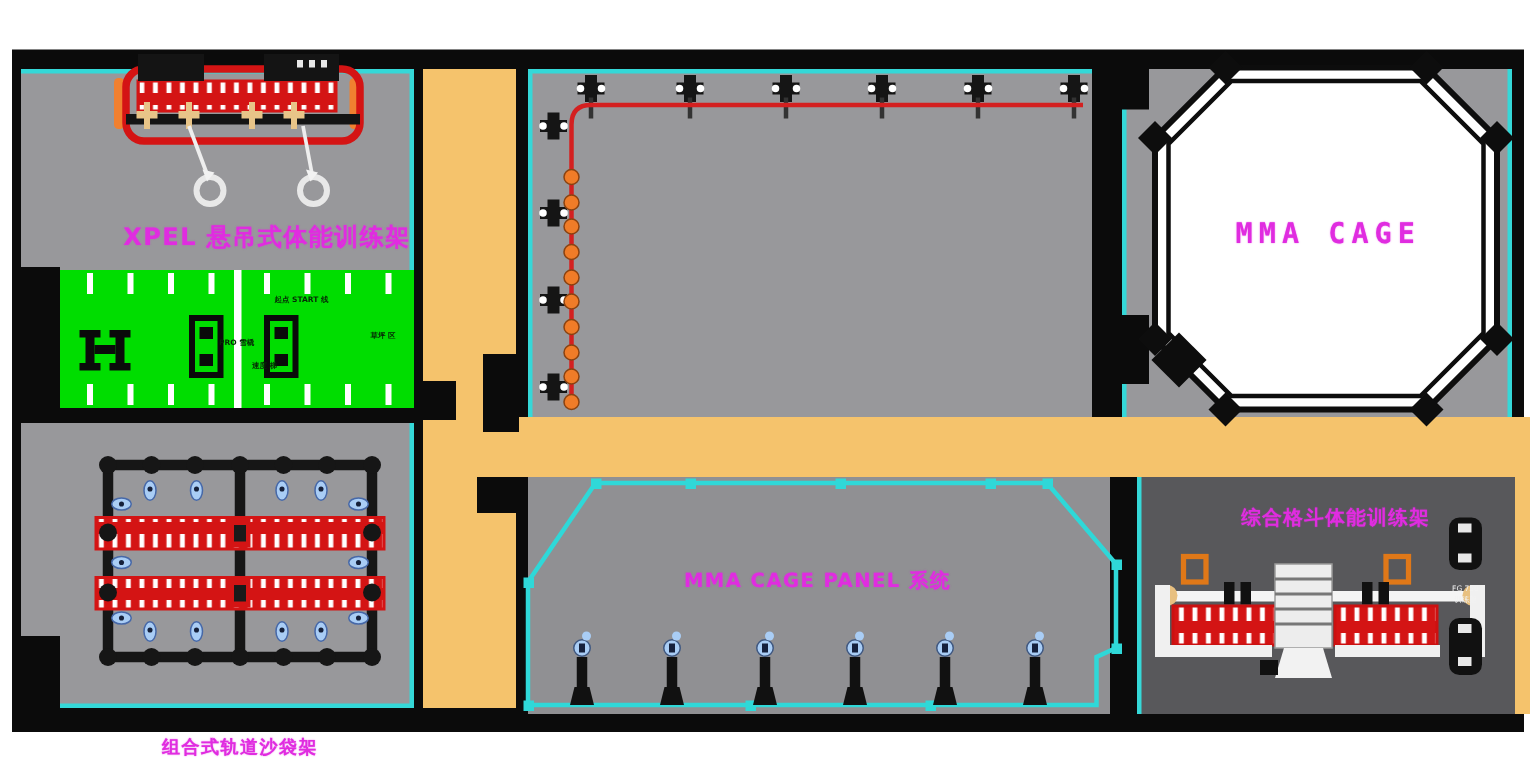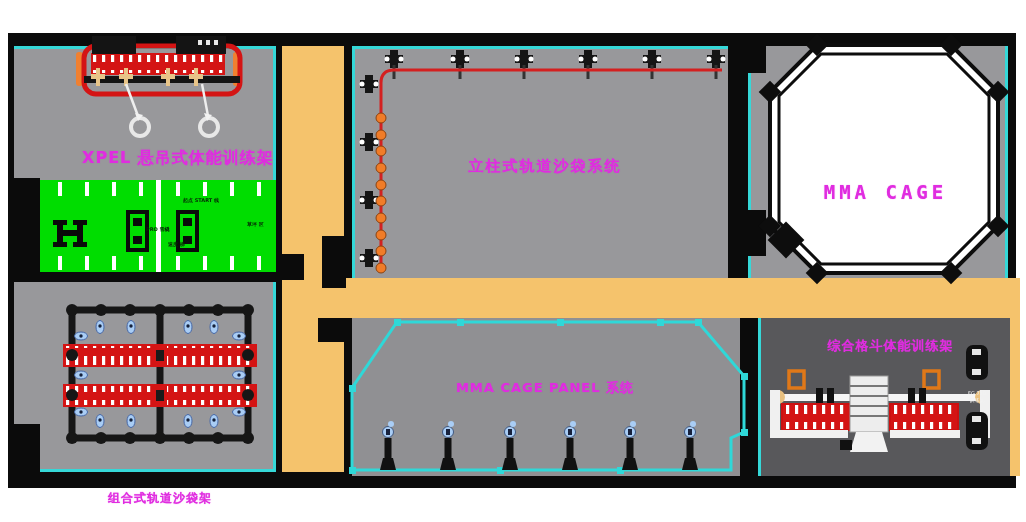--- a/index.html
+++ b/index.html
@@ -31,21 +31,21 @@
   #wb-mma-2{left:748px;top:210px;width:18px;height:46px;}
   #wb-bl{left:14px;top:424px;width:26px;height:48px;}
   #wb-left-green{left:8px;top:178px;width:32px;height:94px;}
   
   #shape-layer{left:0;top:0;width:1026px;height:522px;}
   
   .zone-label{position:absolute;color:#e02ce0;font-weight:bold;text-align:center;
               text-shadow:0 0 1px rgba(224,44,224,.7);line-height:1.1;}
   #label-suspension{left:80px;top:149px;width:196px;font-size:16px;letter-spacing:1px;}
   #label-railsys{left:425px;top:158px;width:240px;font-size:15px;letter-spacing:2px;}
-  #label-mma{left:798px;top:146px;width:175px;font-size:19px;letter-spacing:4px;font-family:"DejaVu Sans Mono",monospace;margin-top:36px;}
+  #label-mma{left:798px;top:146px;width:175px;font-size:19px;letter-spacing:4px;font-family:"DejaVu Sans Mono",monospace;}
   #label-combo{left:72px;top:447px;width:176px;font-size:12px;letter-spacing:1px;margin-top:45px;}
   #label-panel{left:425px;top:381px;width:240px;font-size:13px;letter-spacing:1px;}
   #label-rig{left:798px;top:339px;width:185px;font-size:13px;letter-spacing:1px;}
   
   .tiny-note{position:absolute;color:#062806;font-size:5px;line-height:1.2;font-weight:bold;}
   #note-start{left:183px;top:197px;width:48px;}
   #note-sled{left:146px;top:226px;width:30px;}
   #note-speed{left:168px;top:241px;width:28px;}
   #note-edge{left:247px;top:221px;width:28px;}
   
@@ -415,21 +415,20 @@
         <rect x="972" y="349" width="9" height="6" fill="#e8e8e8"></rect>
           <rect x="972" y="369" width="9" height="6" fill="#e8e8e8"></rect>
         <rect x="966" y="412" width="22" height="38" rx="7" fill="#111"></rect>
         <rect x="972" y="416" width="9" height="6" fill="#e8e8e8"></rect>
           <rect x="972" y="438" width="9" height="6" fill="#e8e8e8"></rect>
       </g>
     </g>
   </svg>
 
   <div class="zone-label" id="label-suspension">XPEL 悬吊式体能训练架</div>
-  <div class="zone-label" id="label-railsys">立柱式轨道沙袋系统</div>
   <div class="zone-label" id="label-mma">MMA CAGE</div>
   <div class="zone-label" id="label-combo">组合式轨道沙袋架</div>
   <div class="zone-label" id="label-rig">综合格斗体能训练架</div>
   <div class="zone-label" id="label-panel">MMA CAGE PANEL 系统</div>
 
   <div class="tiny-note" id="note-start">起点 START 线</div>
   <div class="tiny-note" id="note-sled">PRO 雪橇</div>
   <div class="tiny-note" id="note-speed">速度 梯</div>
   <div class="tiny-note" id="note-edge">草坪 区</div>
 

